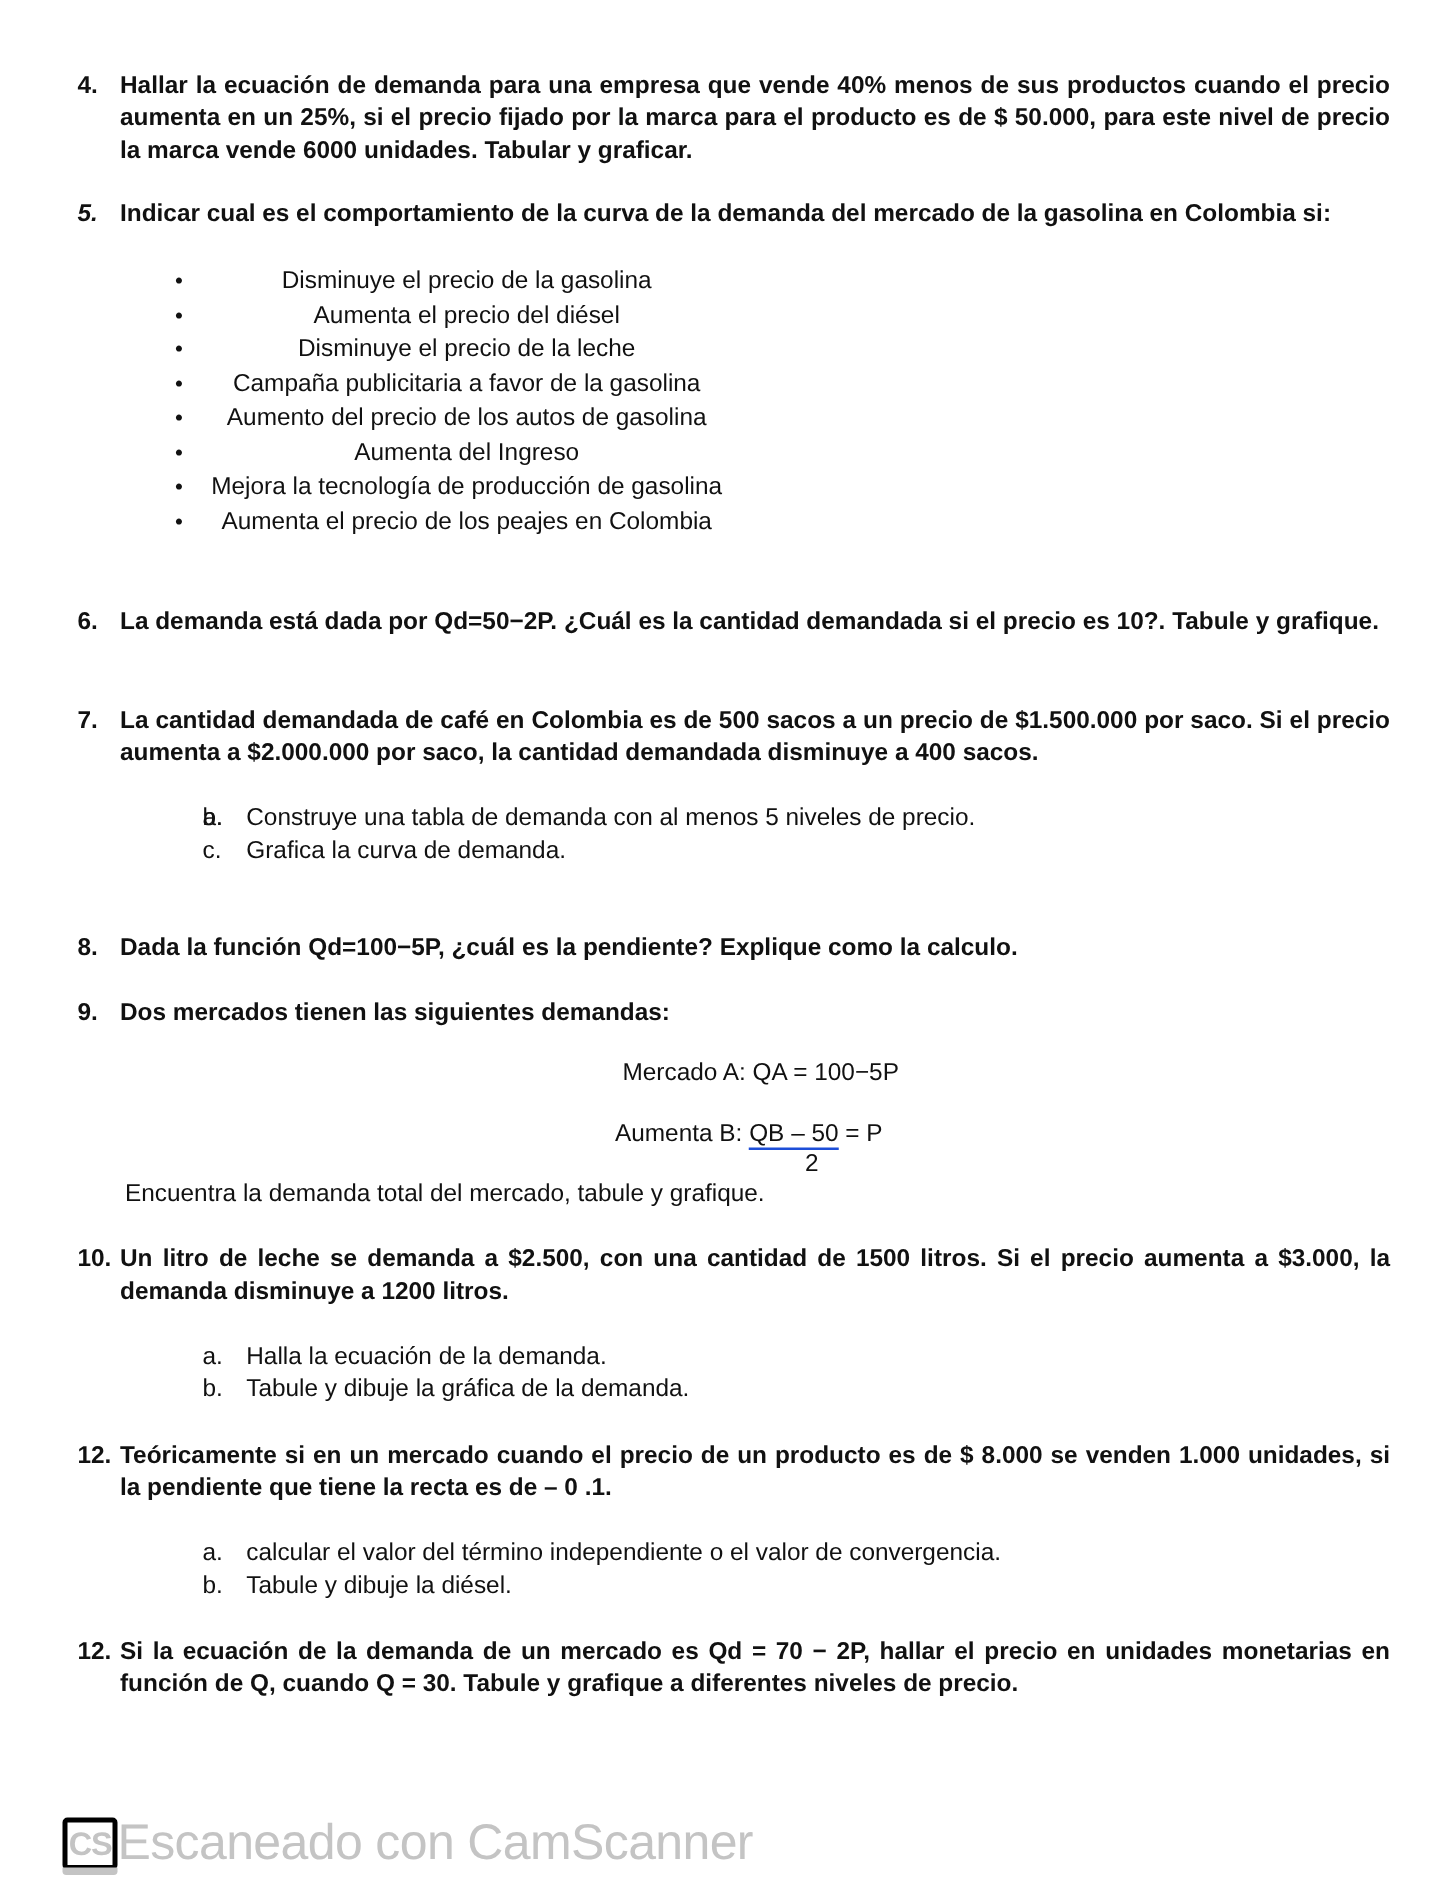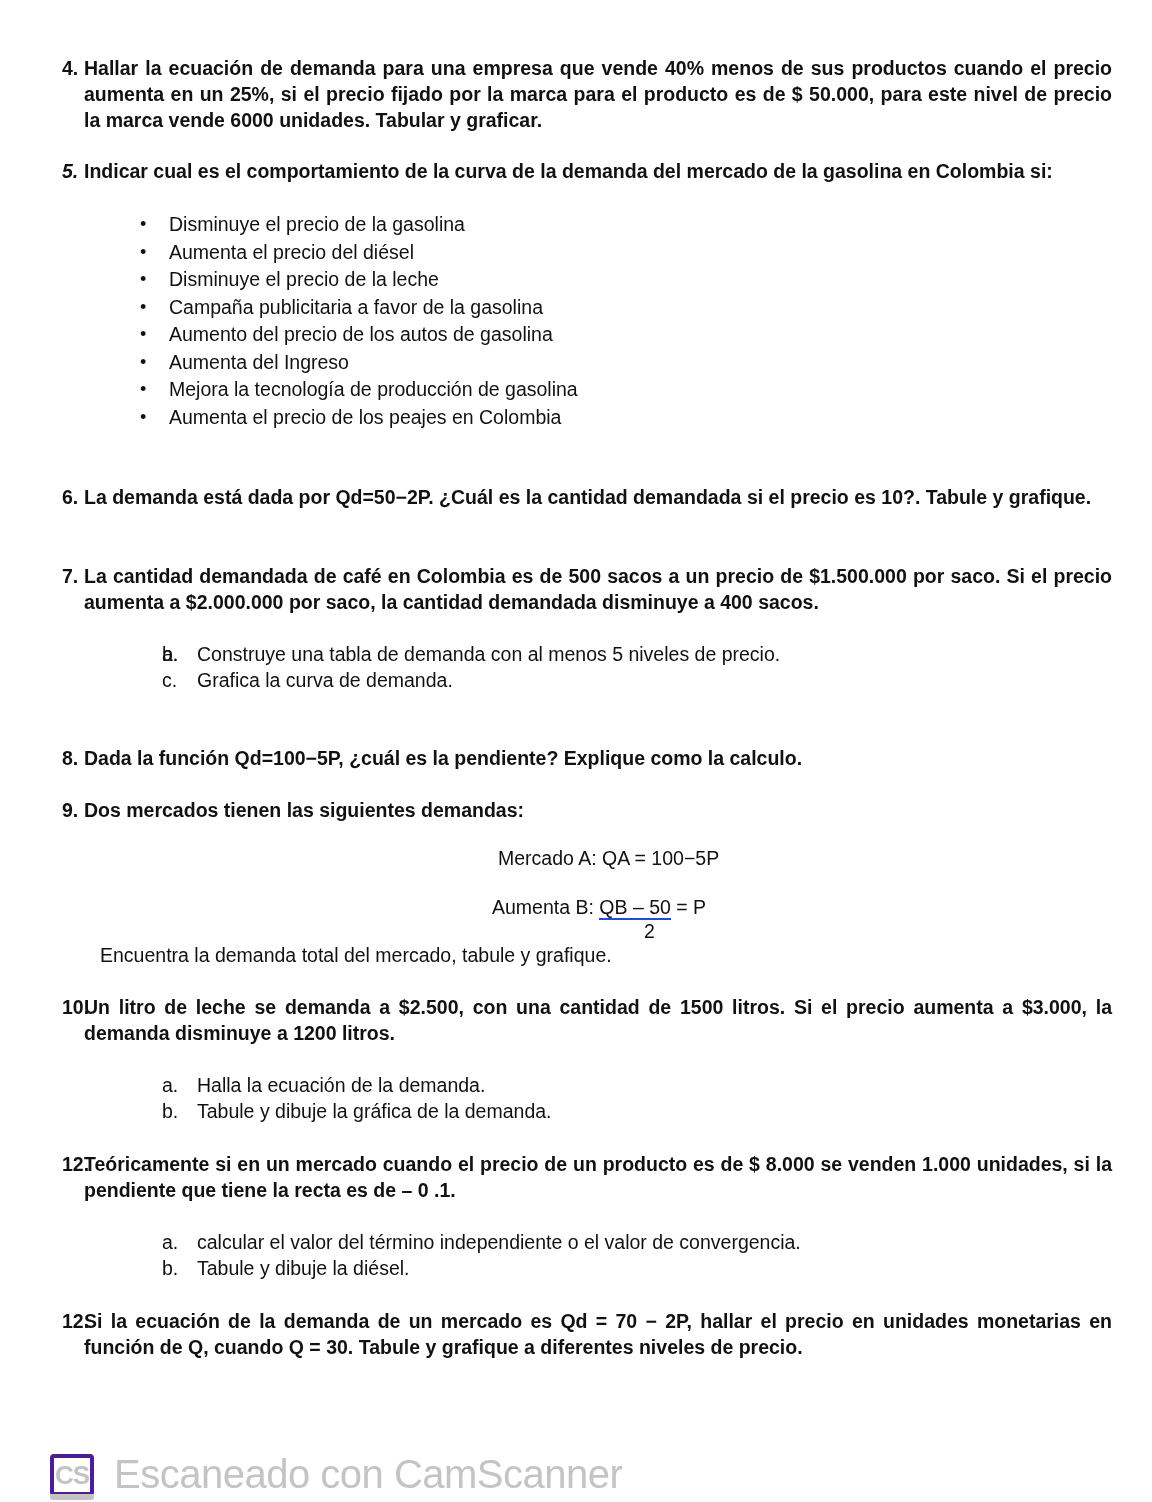--- a/index.html
+++ b/index.html
@@ -1,35 +1,35 @@
 <!DOCTYPE html>
 <html><head>
   <meta charset="utf-8">
   <style>
     html, body { margin:0; padding:0; background:#ffffff; }
     body { width:1152px; height:1502px; position:relative; overflow:hidden;
            font-family:"Liberation Sans", sans-serif; color:#111; }
     .q { position:absolute; left:62px; width:1050px; font-weight:bold; font-size:19.5px; line-height:26px; }
     .q .num { position:absolute; left:0; top:0; }
-    .q .txt { display:block; margin-left:22px; }
+    .q .txt { display:block; margin-left:34px; }
     .q .txt.just { text-align:justify; }
-    .bullets { position:absolute; left:140px; font-size:19.5px; line-height:27.5px; }
+    .bullets { position:absolute; left:140px; font-size:19.5px; line-height:27.5px;text-align:center; }
     .bullets .b { position:relative; padding-left:29px; }
     .bullets .b::before { content:"•"; position:absolute; left:0; top:0; font-size:18px; }
     .sub { position:absolute; left:162px; font-size:19.5px; line-height:26px; }
     .sub .it { position:relative; padding-left:35px; }
     .sub .it .l { position:absolute; left:0; }
     .eq { position:absolute; font-size:19.5px; line-height:26px; }
     .frac-num { border-bottom:2px solid #1d4ed8; display:inline-block; line-height:22px; }
     .plain { position:absolute; left:100px; font-size:19.5px; line-height:26px; }
     .wm { position:absolute; left:50px; top:1452px; display:flex; align-items:center; color:#c4c4c4; }
-    .wm .logo { width:44px; height:42px; border:4px solid #4c1d95; border-radius:4px; box-sizing:border-box;
+    .wm .logo { width:44px; height:42px; border:4px solid #000000; border-radius:4px; box-sizing:border-box;
                 font-weight:bold; font-size:26px; line-height:34px; text-align:center; letter-spacing:-1px; position:relative; }
     .wm .logo::after { content:""; position:absolute; left:-4px; right:-4px; bottom:-8px; height:6px; background:#c4c4c4; border-radius:0 0 3px 3px; }
-    .wm .txt { font-size:40px; margin-left:20px; letter-spacing:-0.5px; }
+    .wm .txt { font-size:40px; letter-spacing:-0.5px; }
   </style>
 </head>
 <body>
 
 <div class="q" style="top:55px;">
   <span class="num">4.</span>
   <span class="txt just">Hallar la ecuación de demanda para una empresa que vende 40% menos de sus productos cuando el precio aumenta en un 25%, si el precio fijado por la marca para el producto es de $ 50.000, para este nivel de precio la marca vende 6000 unidades. Tabular y graficar.</span>
 </div>
 
 <div class="q" style="top:158px;">

